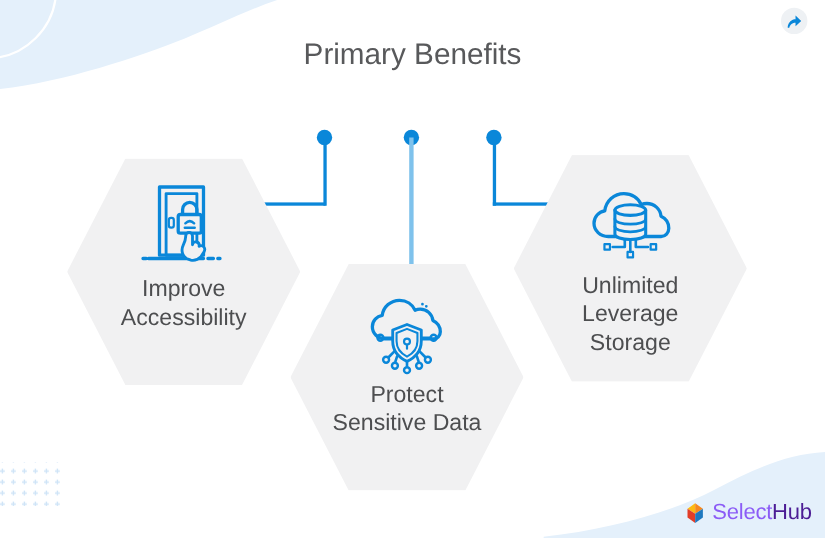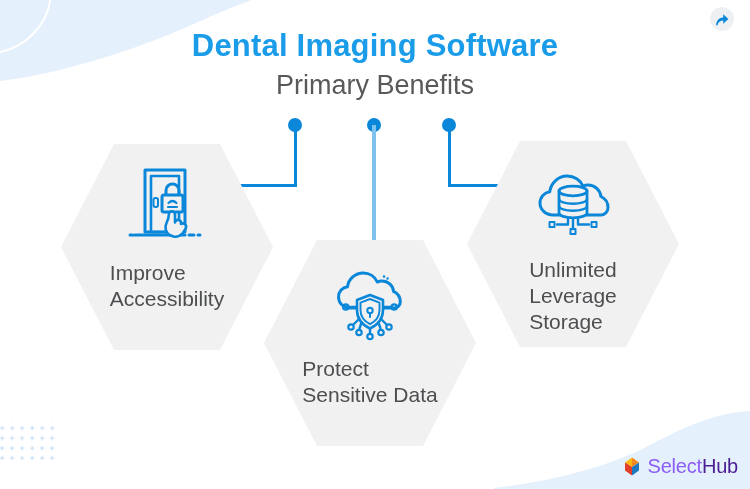--- a/index.html
+++ b/index.html
@@ -28,21 +28,21 @@
   .line-v.light { width:4px; background:#7fc2ec; }
   .line-h { position:absolute; height:3px; background:#0a87d9; }
   
   .hex {
     position:absolute; width:212px; height:206px; background:#f1f1f2;
     clip-path:polygon(25% 0, 75% 0, 100% 50%, 75% 100%, 25% 100%, 0 50%);
     display:flex; flex-direction:column; align-items:center;
   }
   .hex-icon { margin-top:22px; }
   .hex-label {
-    margin-top:10px; font-size:21px; line-height:26px;
+    margin-top:0; text-align:center; font-size:21px; line-height:26px;
     color:#4d4e50; font-weight:400;
   }
   .hex-label span { display:block; }
   
   .logo { position:absolute; right:12px; bottom:11px; display:flex; align-items:center; gap:6px; }
   .logo-text { font-size:20px; letter-spacing:-0.2px; }
   .logo-bold { font-weight:400; color:#8b5cf6; }
   .logo-light { font-weight:400; color:#4c1d95; }
 </style>
 </head>
@@ -68,21 +68,20 @@
     <path d="M0,77 C62,70 118,54 156,34 C194,14 222,2 256,0 V78 H0 Z" fill="#e4f0fb"></path>
   </svg>
 
   <div class="share-btn">
     <svg width="14" height="13" viewBox="0 0 14 13">
       <path d="M1,12 C1.6,7 4.8,4.6 8.2,4.6 V1.2 L13.4,6 L8.2,10.8 V7.6 C5.6,7.6 3.2,9 2.4,12.4 Z" fill="#0a87d9"></path>
     </svg>
   </div>
 
   <div class="header">
-    <div class="title">Dental Imaging Software</div>
     <div class="subtitle">Primary Benefits</div>
   </div>
 
   <div class="dot" style="left:288px; top:118px;"></div>
   <div class="dot" style="left:367px; top:118px;"></div>
   <div class="dot" style="left:442px; top:118px;"></div>
 
   <div class="line-v" style="left:293.5px; top:125px; height:62px;"></div>
   <div class="line-h" style="left:239px; top:184px; width:57px;"></div>
 

